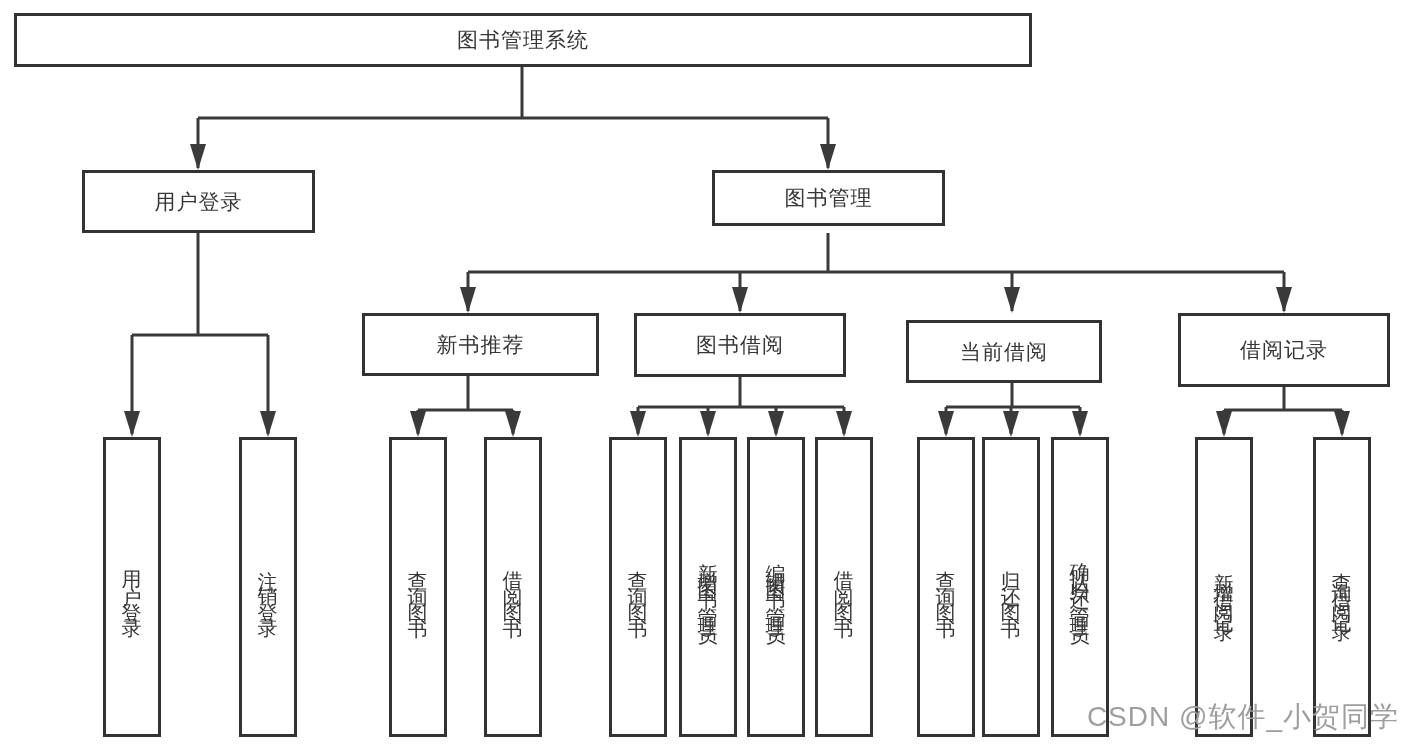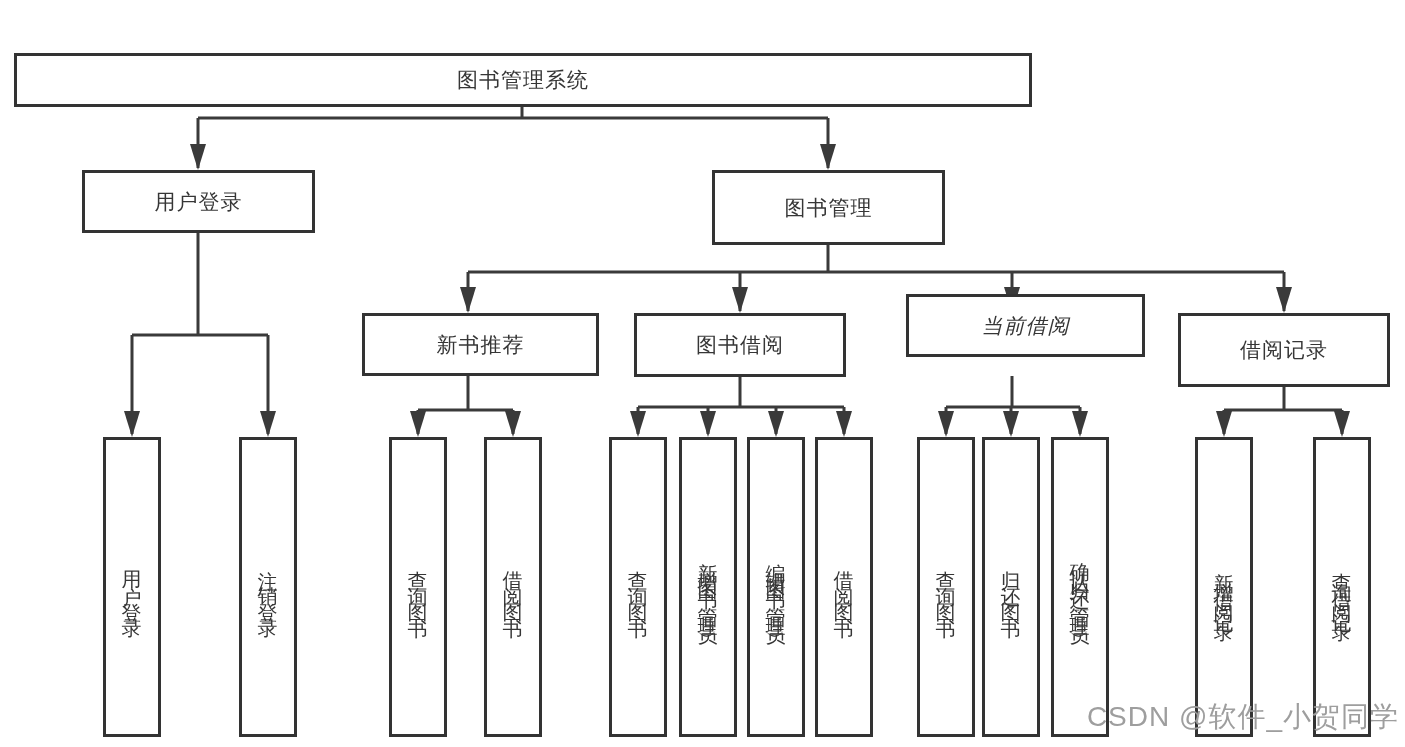--- a/index.html
+++ b/index.html
@@ -98,28 +98,28 @@
       <polygon points="768,411 784,411 776,437"></polygon>
       <polygon points="836,411 852,411 844,437"></polygon>
       <polygon points="938,411 954,411 946,437"></polygon>
       <polygon points="1003,411 1019,411 1011,437"></polygon>
       <polygon points="1072,411 1088,411 1080,437"></polygon>
       <polygon points="1216,411 1232,411 1224,437"></polygon>
       <polygon points="1334,411 1350,411 1342,437"></polygon>
     </g>
   </svg>
 
-  <div class="node hbox" style="left:14px; top:13px; width:1018px; height:54px;margin-top:40px;">图书管理系统</div>
+  <div class="node hbox" style="left:14px; top:13px; width:1018px; height:54px;">图书管理系统</div>
 
   <div class="node hbox" style="left:82px; top:170px; width:233px; height:63px;">用户登录</div>
-  <div class="node hbox" style="left:712px; top:170px; width:233px; height:75px;">图书管理</div>
+  <div class="node hbox" style="left:712px; top:170px; width:233px; height:56px;">图书管理</div>
 
   <div class="node hbox" style="left:362px; top:313px; width:237px; height:63px;font-family:Liberation Serif, serif;">新书推荐</div>
   <div class="node hbox" style="left:634px; top:313px; width:212px; height:64px;">图书借阅</div>
-  <div class="node hbox" style="left:906px; top:294px; width:239px; height:63px;font-style:italic;">当前借阅</div>
+  <div class="node hbox" style="left:906px; top:320px; width:196px; height:63px;">当前借阅</div>
   <div class="node hbox" style="left:1178px; top:313px; width:212px; height:74px;">借阅记录</div>
 
   <div class="node vbox" style="left:103px; top:437px; width:58px; height:300px;">用户登录</div>
   <div class="node vbox" style="left:239px; top:437px; width:58px; height:300px;">注销登录</div>
 
   <div class="node vbox" style="left:389px; top:437px; width:58px; height:300px;">查询图书</div>
   <div class="node vbox" style="left:484px; top:437px; width:58px; height:300px;">借阅图书</div>
 
   <div class="node vbox" style="left:609px; top:437px; width:58px; height:300px;">查询图书</div>
   <div class="node vbox tight" style="left:679px; top:437px; width:58px; height:300px;">新增图书（管理员）</div>

